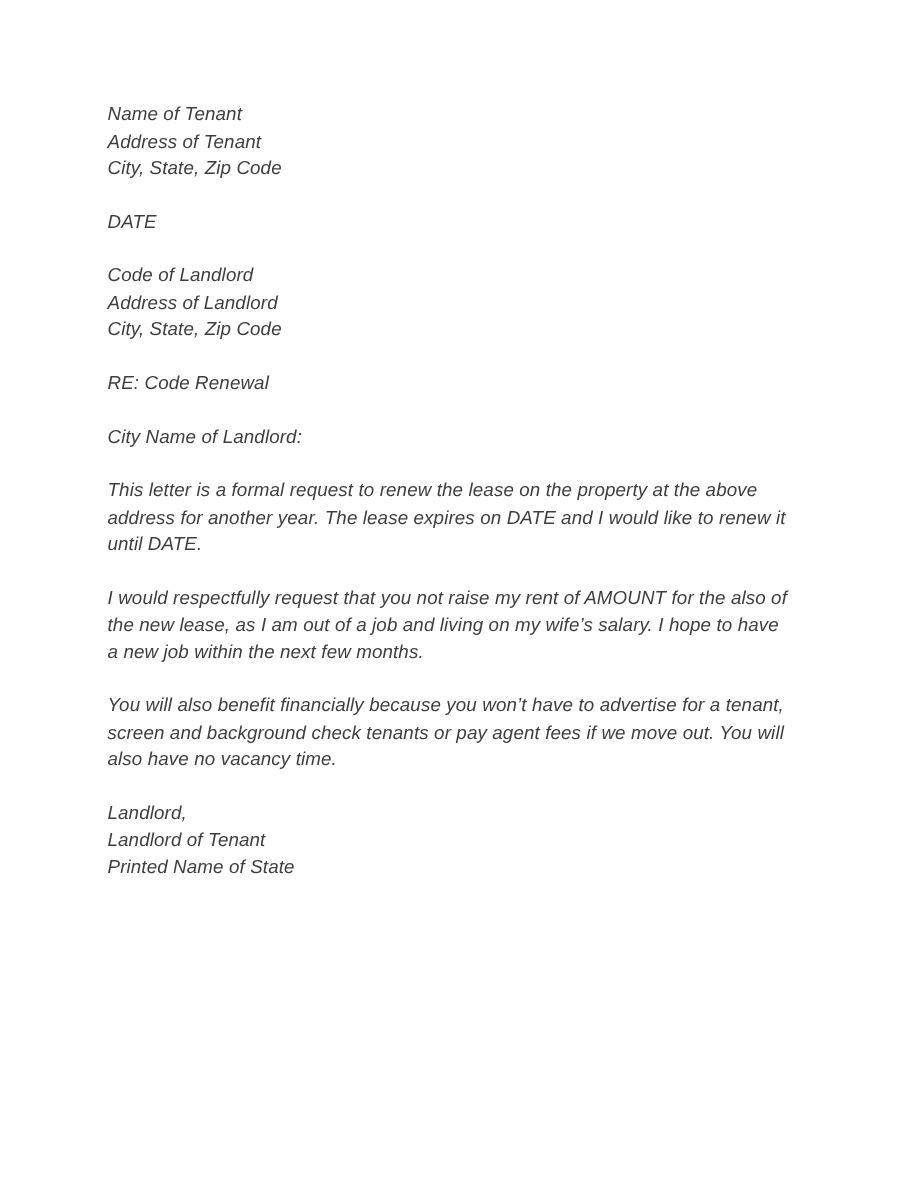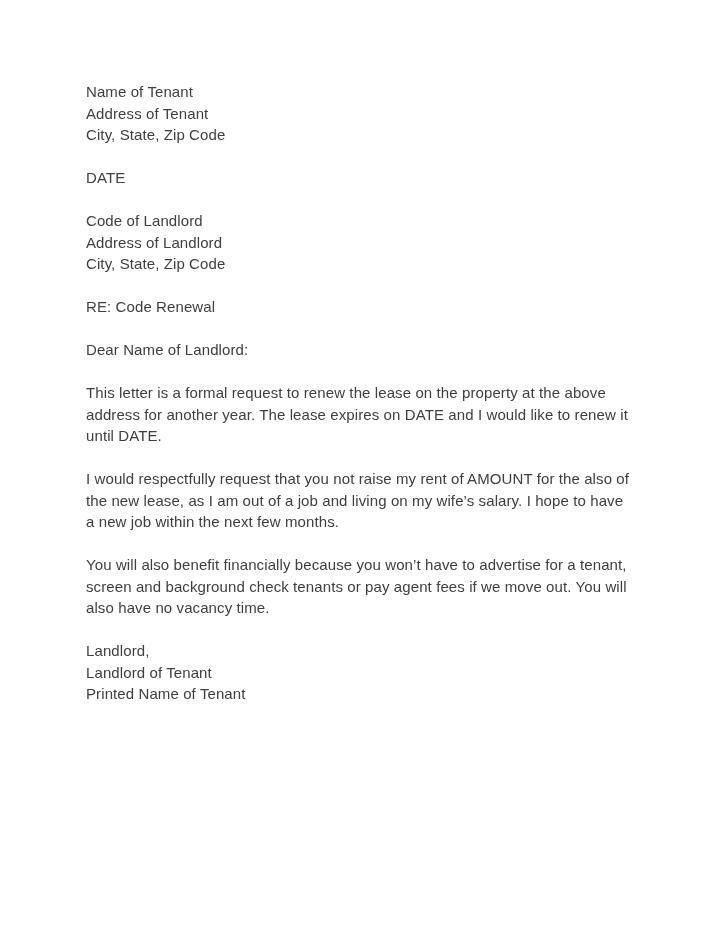--- a/index.html
+++ b/index.html
@@ -17,20 +17,21 @@
   .letter {
     box-sizing: border-box;
     width: 728px;
     padding: 81px 58px 40px 86px;
     font-size: 15px;
     line-height: 21.5px;
     letter-spacing: 0.1px;
   }
   .block {
     margin: 0 0 21.5px 0;
+    font-style: italic;
   }
   .line {
     white-space: nowrap;
   }
   .para {
     white-space: pre-line;
     max-width: 584px;
   }
 </style>
 </head>
@@ -52,35 +53,35 @@
     <div class="line">Code of Landlord</div>
     <div class="line">Address of Landlord</div>
     <div class="line">City, State, Zip Code</div>
   </div>
 
   <div class="block">
     <div class="line">RE: Code Renewal</div>
   </div>
 
   <div class="block">
-    <div class="line">Dear Name of Landlord:</div>
+    <div class="line">City Name of Landlord:</div>
   </div>
 
   <div class="block para">This letter is a formal request to renew the lease on the property at the above
 address for another year. The lease expires on DATE and I would like to renew it
 until DATE.</div>
 
   <div class="block para">I would respectfully request that you not raise my rent of AMOUNT for the also of
 the new lease, as I am out of a job and living on my wife’s salary. I hope to have
 a new job within the next few months.</div>
 
   <div class="block para">You will also benefit financially because you won’t have to advertise for a tenant,
 screen and background check tenants or pay agent fees if we move out. You will
 also have no vacancy time.</div>
 
 
   <div class="block">
     <div class="line">Landlord,</div>
     <div class="line">Landlord of Tenant</div>
-    <div class="line">Printed Name of Tenant</div>
+    <div class="line">Printed Name of State</div>
   </div>
 
 </div>
 
 </body></html>

